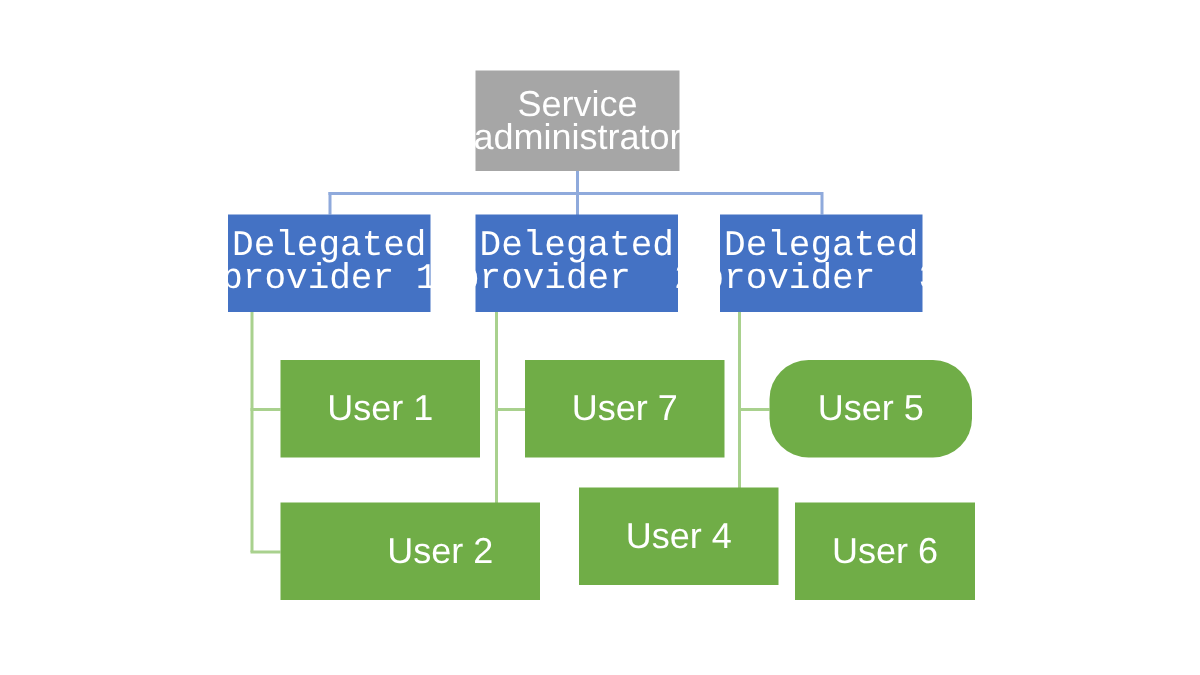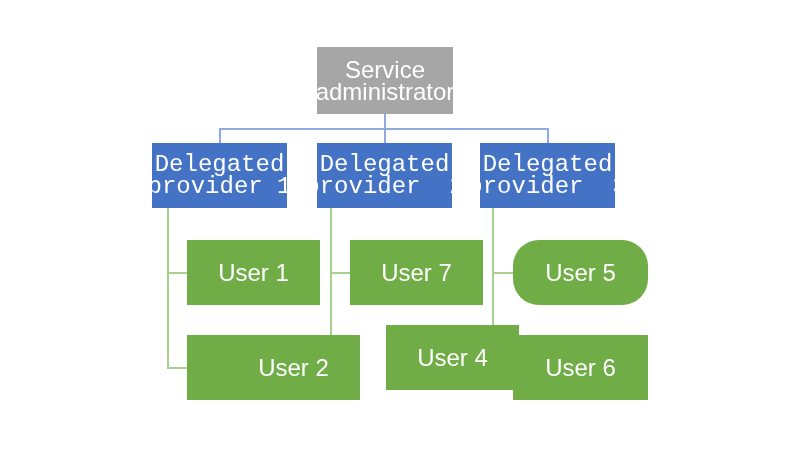--- a/index.html
+++ b/index.html
@@ -54,21 +54,21 @@
   .c-g2-s2 { left: 330px; top: 367px; width: 20px; height: 1.5px; }
   .c-g3-v  { left: 492px; top: 208px; width: 1.5px; height: 160px; }
   .c-g3-s1 { left: 492px; top: 272px; width: 21px; height: 1.5px; }
   .c-g3-s2 { left: 492px; top: 367px; width: 21px; height: 1.5px; }
   
   .n-u1 { left: 187px; top: 240px; width: 133px; height: 65px; }
   .n-u2 { left: 187px; top: 335px; width: 133px; height: 65px; padding-left: 40px; }
   .n-u3 { left: 350px; top: 240px; width: 133px; height: 65px; }
   .n-u4 { left: 350px; top: 325px; width: 133px; height: 65px; margin-left: 36px; }
   .n-u5 { left: 513px; top: 240px; width: 135px; height: 65px; border-radius: 26px; }
-  .n-u6 { left: 513px; top: 335px; width: 135px; height: 65px; }
+  .n-u6 { left: 530px; top: 335px; width: 120px; height: 65px; }
 </style>
 </head>
 <body>
 
 <div class="canvas">
 
   <div class="box gray n-root">
     <span class="label">Service
 administrator</span>
   </div>

